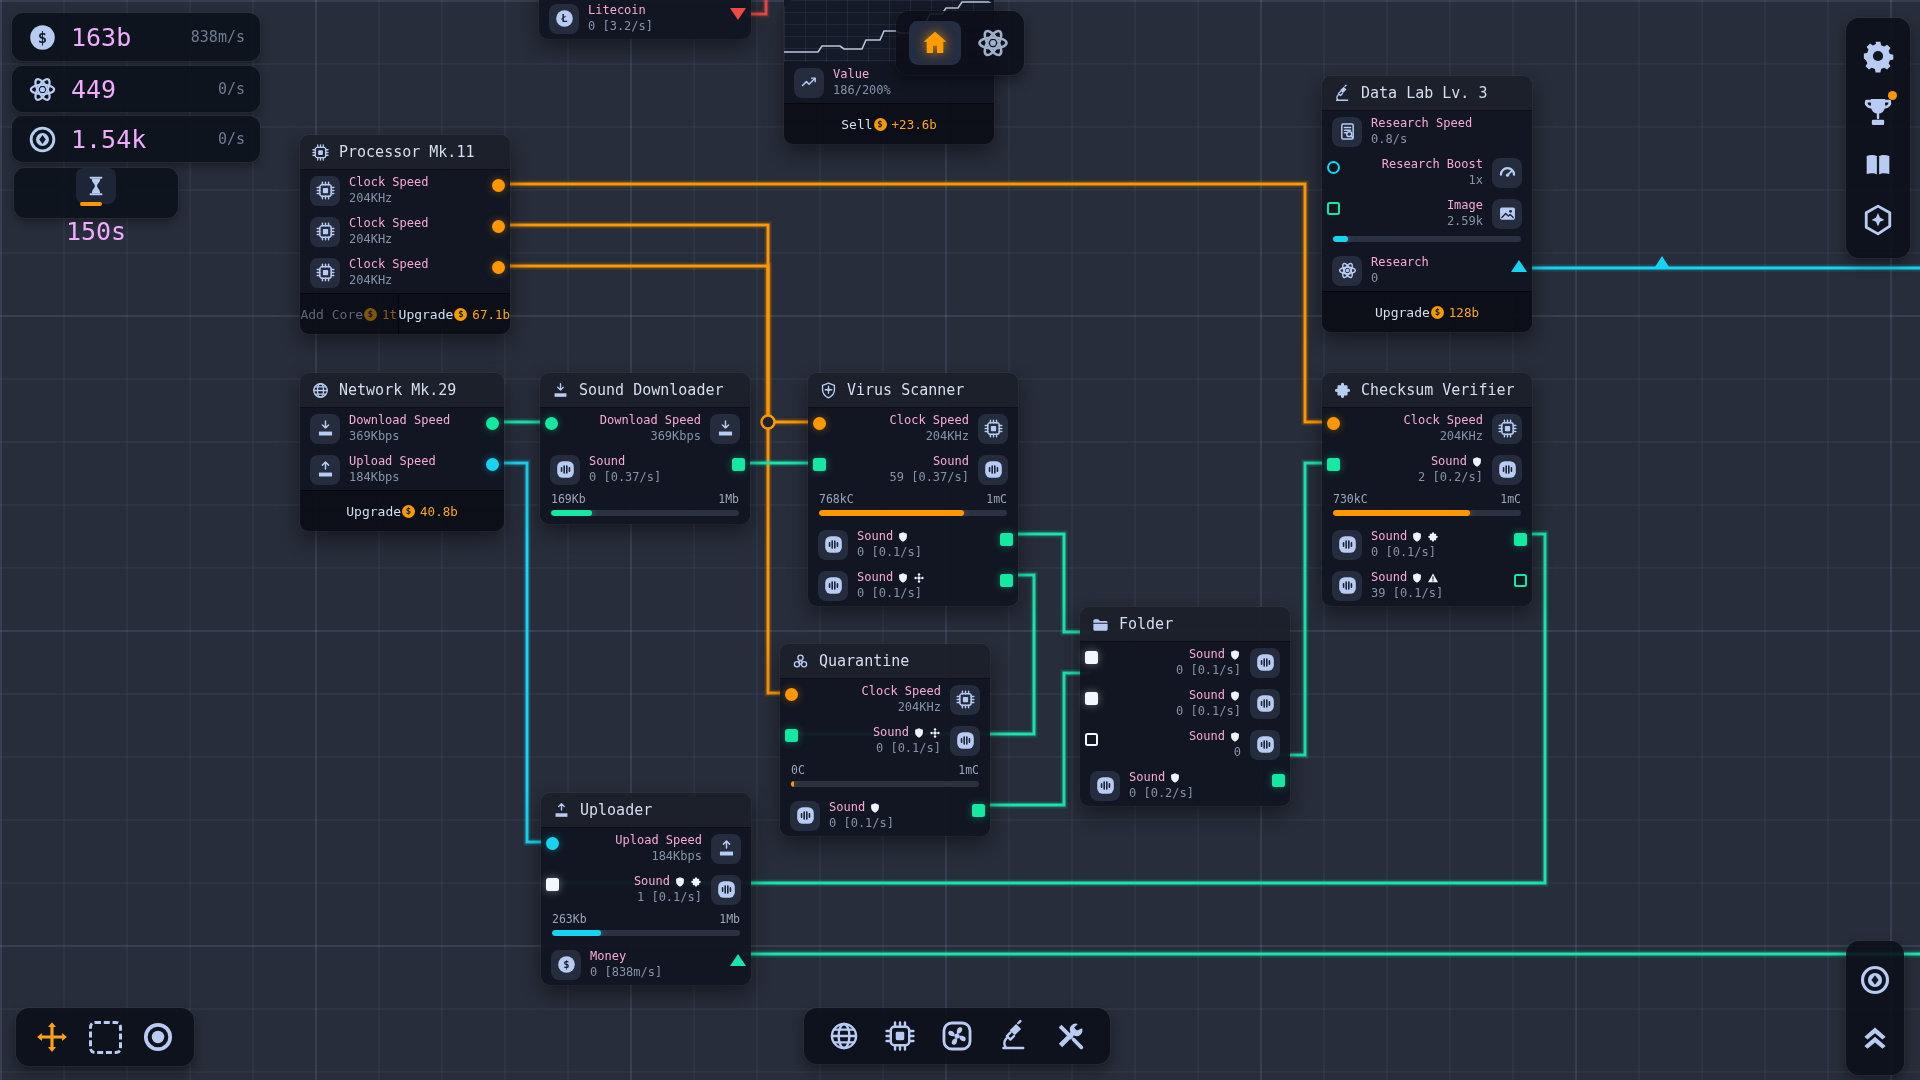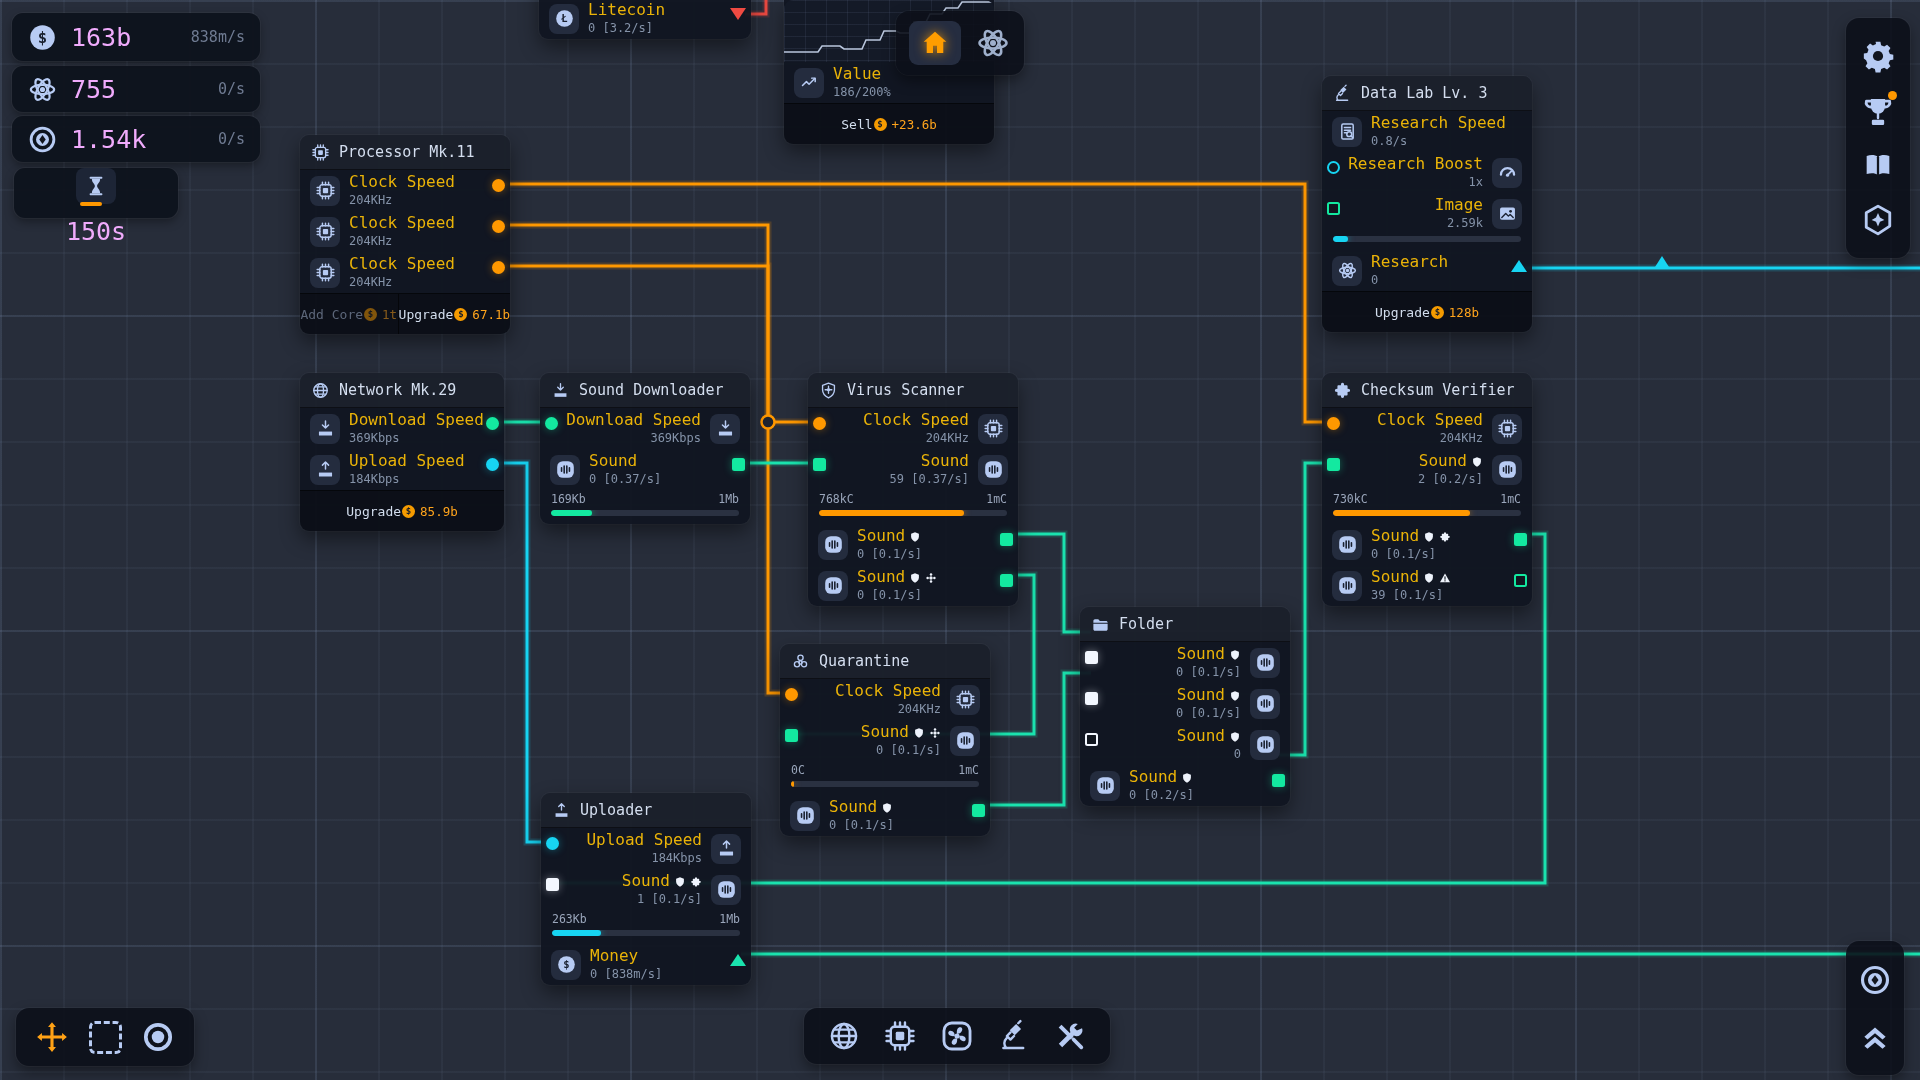--- a/index.html
+++ b/index.html
@@ -21,21 +21,21 @@
          background:rgba(255,255,255,.045);border-radius:9px 9px 0 0;
          border-bottom:1px solid rgba(0,0,0,.5);color:#d4deef;font-size:15px;white-space:nowrap;}
   .nhead .ic{width:19px;height:19px;color:#b7cbf3;flex:none;}
   .ic{display:block;}
   .row{position:relative;height:41px;display:flex;align-items:center;gap:9px;padding:0 16px 0 10px;}
   .row.in{justify-content:flex-end;padding:0 10px 0 16px;text-align:right;}
   .tile{width:30px;height:30px;border-radius:8px;background:#242c3e;display:flex;
         align-items:center;justify-content:center;flex:none;}
   .tile .ic{width:21px;height:21px;color:#b7cbf3;}
   .rt{display:flex;flex-direction:column;line-height:1.3;min-width:0;}
-  .rl{font-size:16px;color:#eab308;display:flex;align-items:center;gap:4px;white-space:nowrap;}
+  .rl{font-size:12px;color:#f9a8d4;display:flex;align-items:center;gap:4px;white-space:nowrap;}
   .row.in .rl{justify-content:flex-end;}
   .rv{font-size:12px;color:#8593a9;white-space:nowrap;}
   .badge{display:inline-flex;}
   .badge .ic{width:12px;height:12px;color:#eef3fc;}
   .conn{position:absolute;width:13px;height:13px;top:9px;}
   .conn.cl{left:5px;} .conn.cr{right:5px;}
   .conn.dot{border-radius:50%;}
   .conn.square{border-radius:2.5px;}
   .conn.hollow{background:#11161f !important;border:2.5px solid;box-sizing:border-box;box-shadow:none !important;}
   .conn.circle-hollow{border-radius:50%;background:#11161f !important;border:2.5px solid;box-sizing:border-box;box-shadow:none !important;}
@@ -230,21 +230,21 @@
             </div>
             <div class="rv">184Kbps</div>
           </div>
           <div class="conn dot cr" style="background: rgb(23, 212, 242); box-shadow: rgba(23, 212, 242, 0.4) 0px 0px 8px;"></div>
         </div>
         <div class="nfoot">
           <div class="fbtn">
             <div class="fbl">Upgrade</div>
             <div class="fprice">
               <span class="coin">$</span>
-              <span>85.9b</span>
+              <span>40.8b</span>
             </div>
           </div>
         </div>
       </div>
       <div class="node" style="left: 540px; top: 373px; width: 210px;">
         <div class="nhead">
           <svg class="ic " viewBox="0 0 24 24" stroke="currentColor" stroke-width="1.7" stroke-linecap="round" stroke-linejoin="round" fill="none">
             <path d="M12 3.5v8M8.5 8l3.5 3.5L15.5 8"></path>
             <path d="M4.5 15.5h15v4.5h-15z" fill="currentColor" stroke="none"></path>
           </svg>
@@ -881,21 +881,21 @@
         <span class="pval">163b</span>
         <span class="prate">838m/s</span>
       </div>
       <div class="pill" style="left: 12px; top: 66px; width: 218px; height: 46px;">
         <svg class="ic pic" viewBox="0 0 24 24" stroke="currentColor" stroke-width="1.7" stroke-linecap="round" stroke-linejoin="round" fill="none">
           <circle cx="12" cy="12" r="2" fill="currentColor" stroke="none"></circle>
           <ellipse cx="12" cy="12" rx="9" ry="3.6" fill="none"></ellipse>
           <ellipse cx="12" cy="12" rx="9" ry="3.6" fill="none" transform="rotate(60 12 12)"></ellipse>
           <ellipse cx="12" cy="12" rx="9" ry="3.6" fill="none" transform="rotate(120 12 12)"></ellipse>
         </svg>
-        <span class="pval">755</span>
+        <span class="pval">449</span>
         <span class="prate">0/s</span>
       </div>
       <div class="pill" style="left: 12px; top: 116px; width: 218px; height: 46px;">
         <svg class="ic pic" viewBox="0 0 24 24" stroke="currentColor" stroke-width="1.7" stroke-linecap="round" stroke-linejoin="round" fill="none">
           <circle cx="12" cy="12" r="8.8" fill="none" stroke-width="2.2"></circle>
           <circle cx="12" cy="12" r="5" fill="currentColor" stroke="none"></circle>
           <path d="M12 8.6l2.5 3.4-2.5 3.4-2.5-3.4z" fill="#12161f" stroke="none"></path>
         </svg>
         <span class="pval">1.54k</span>
         <span class="prate">0/s</span>

